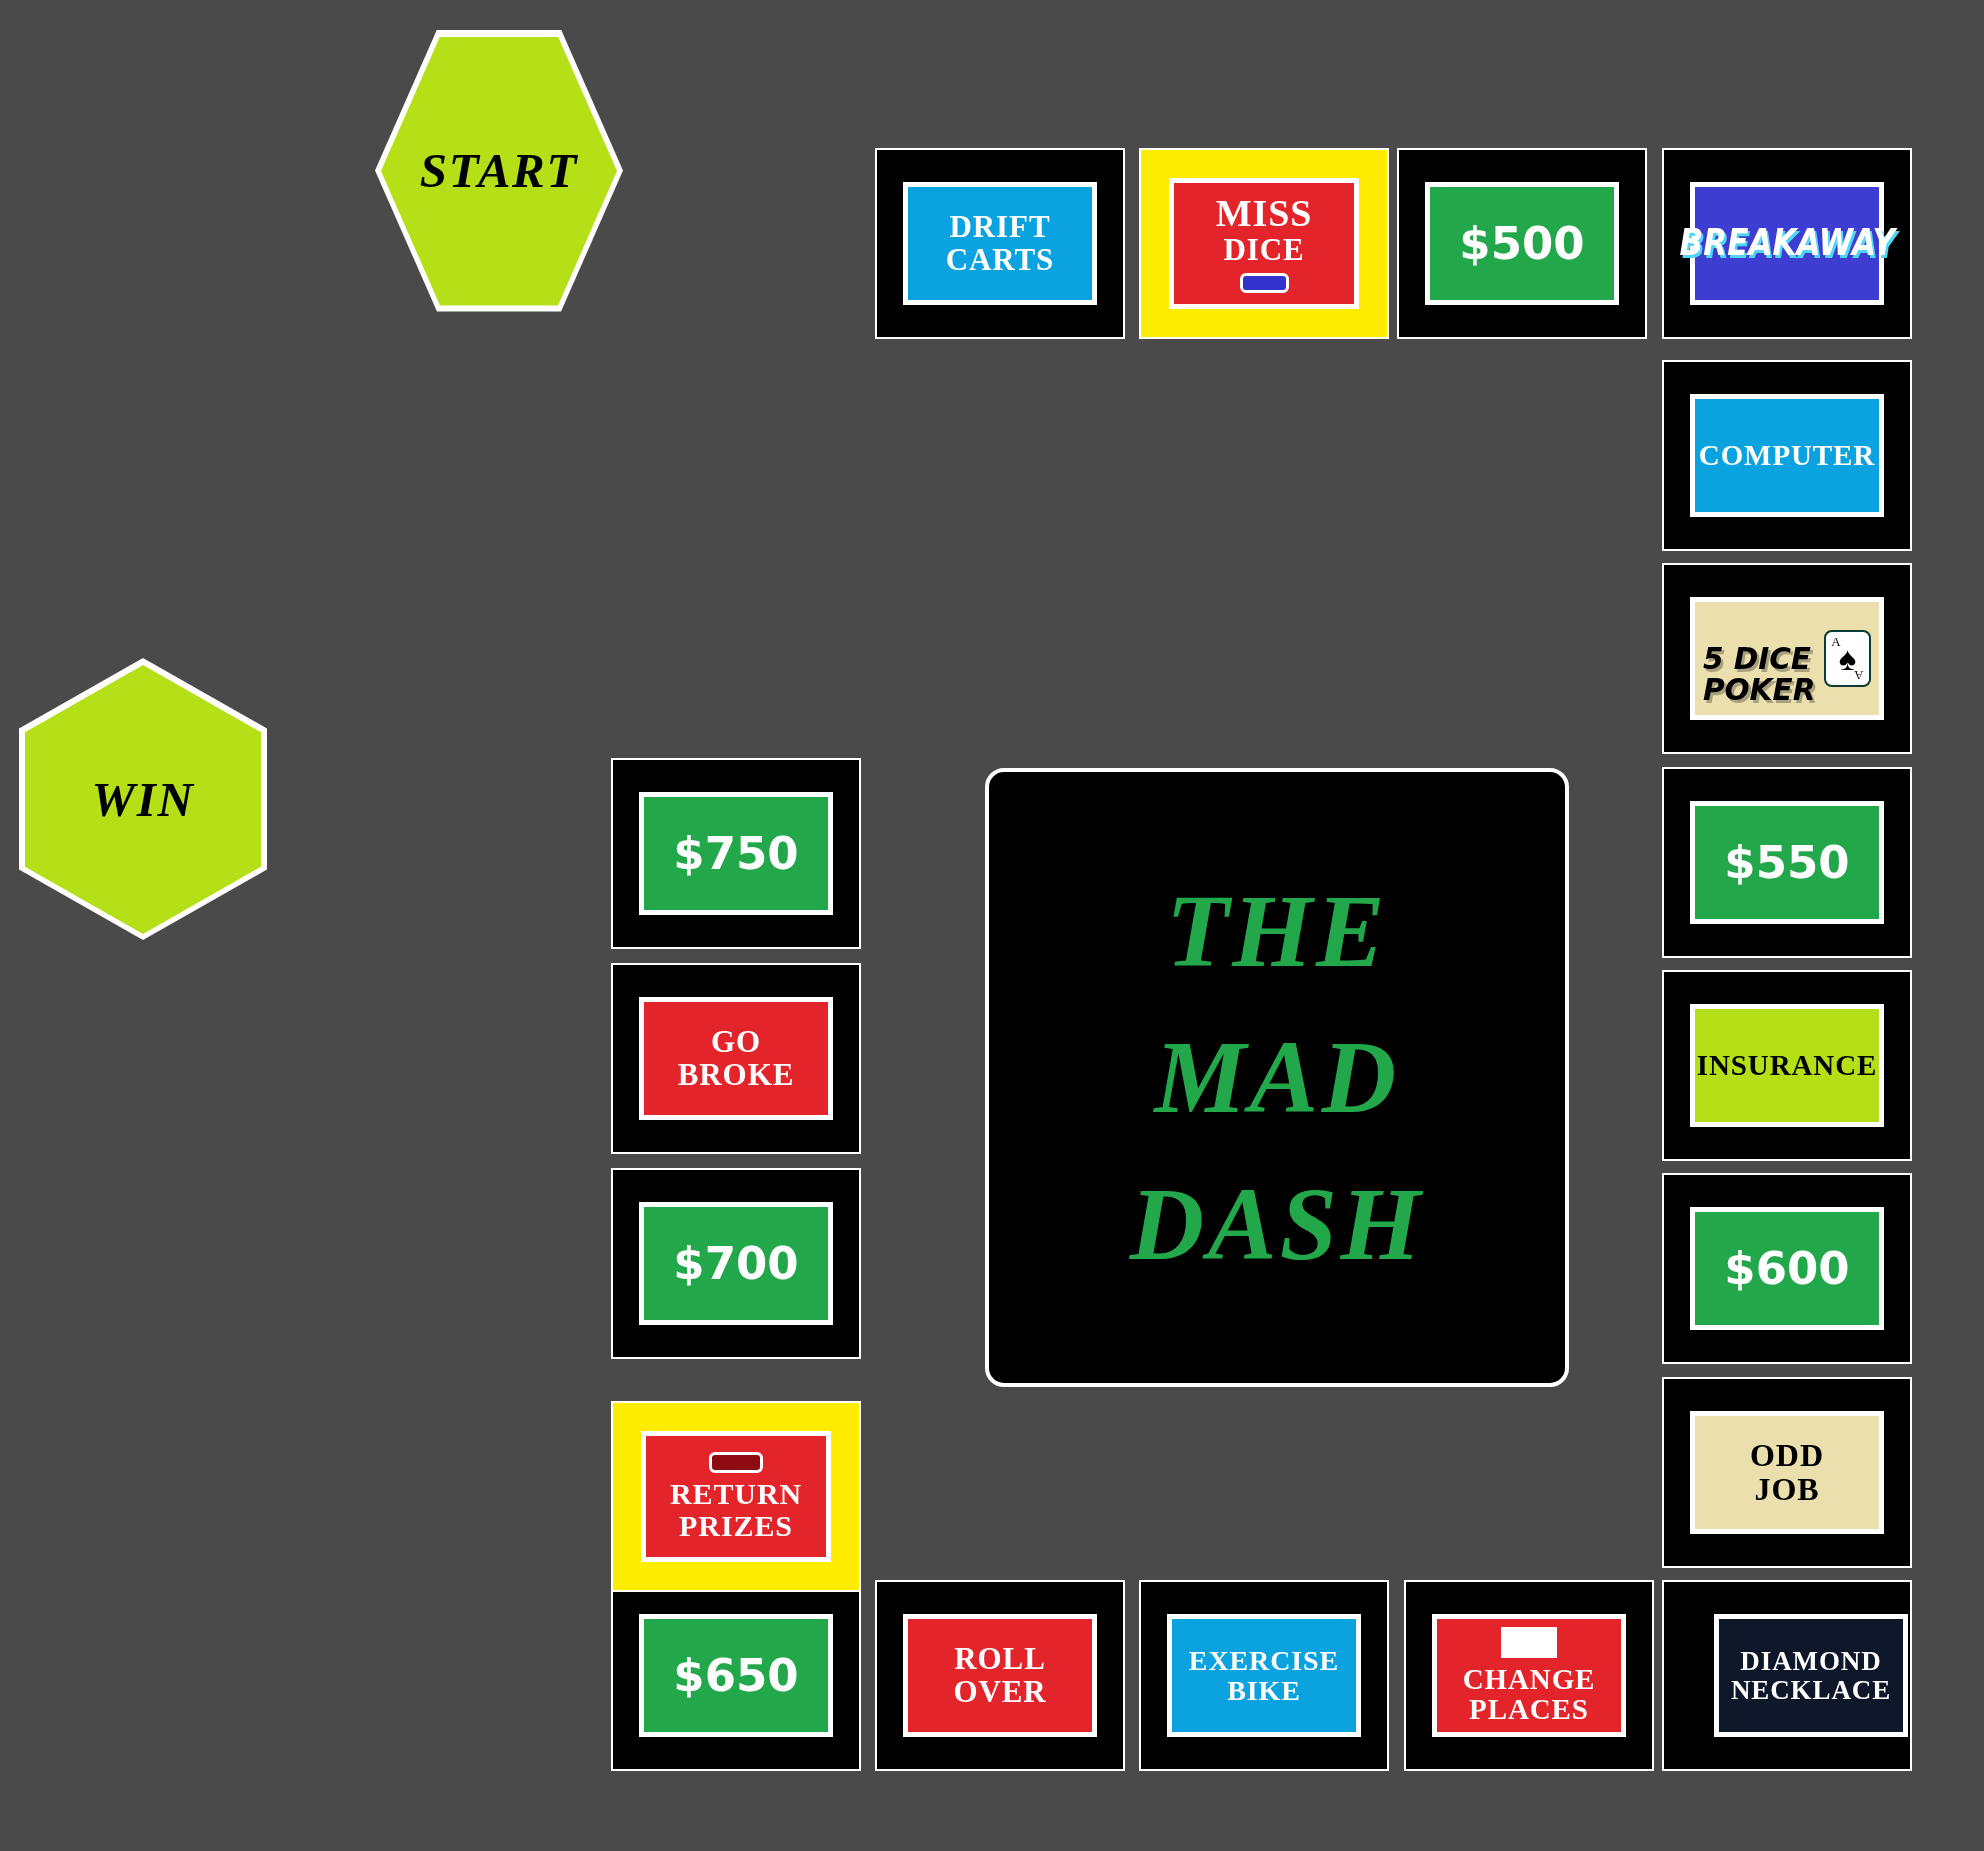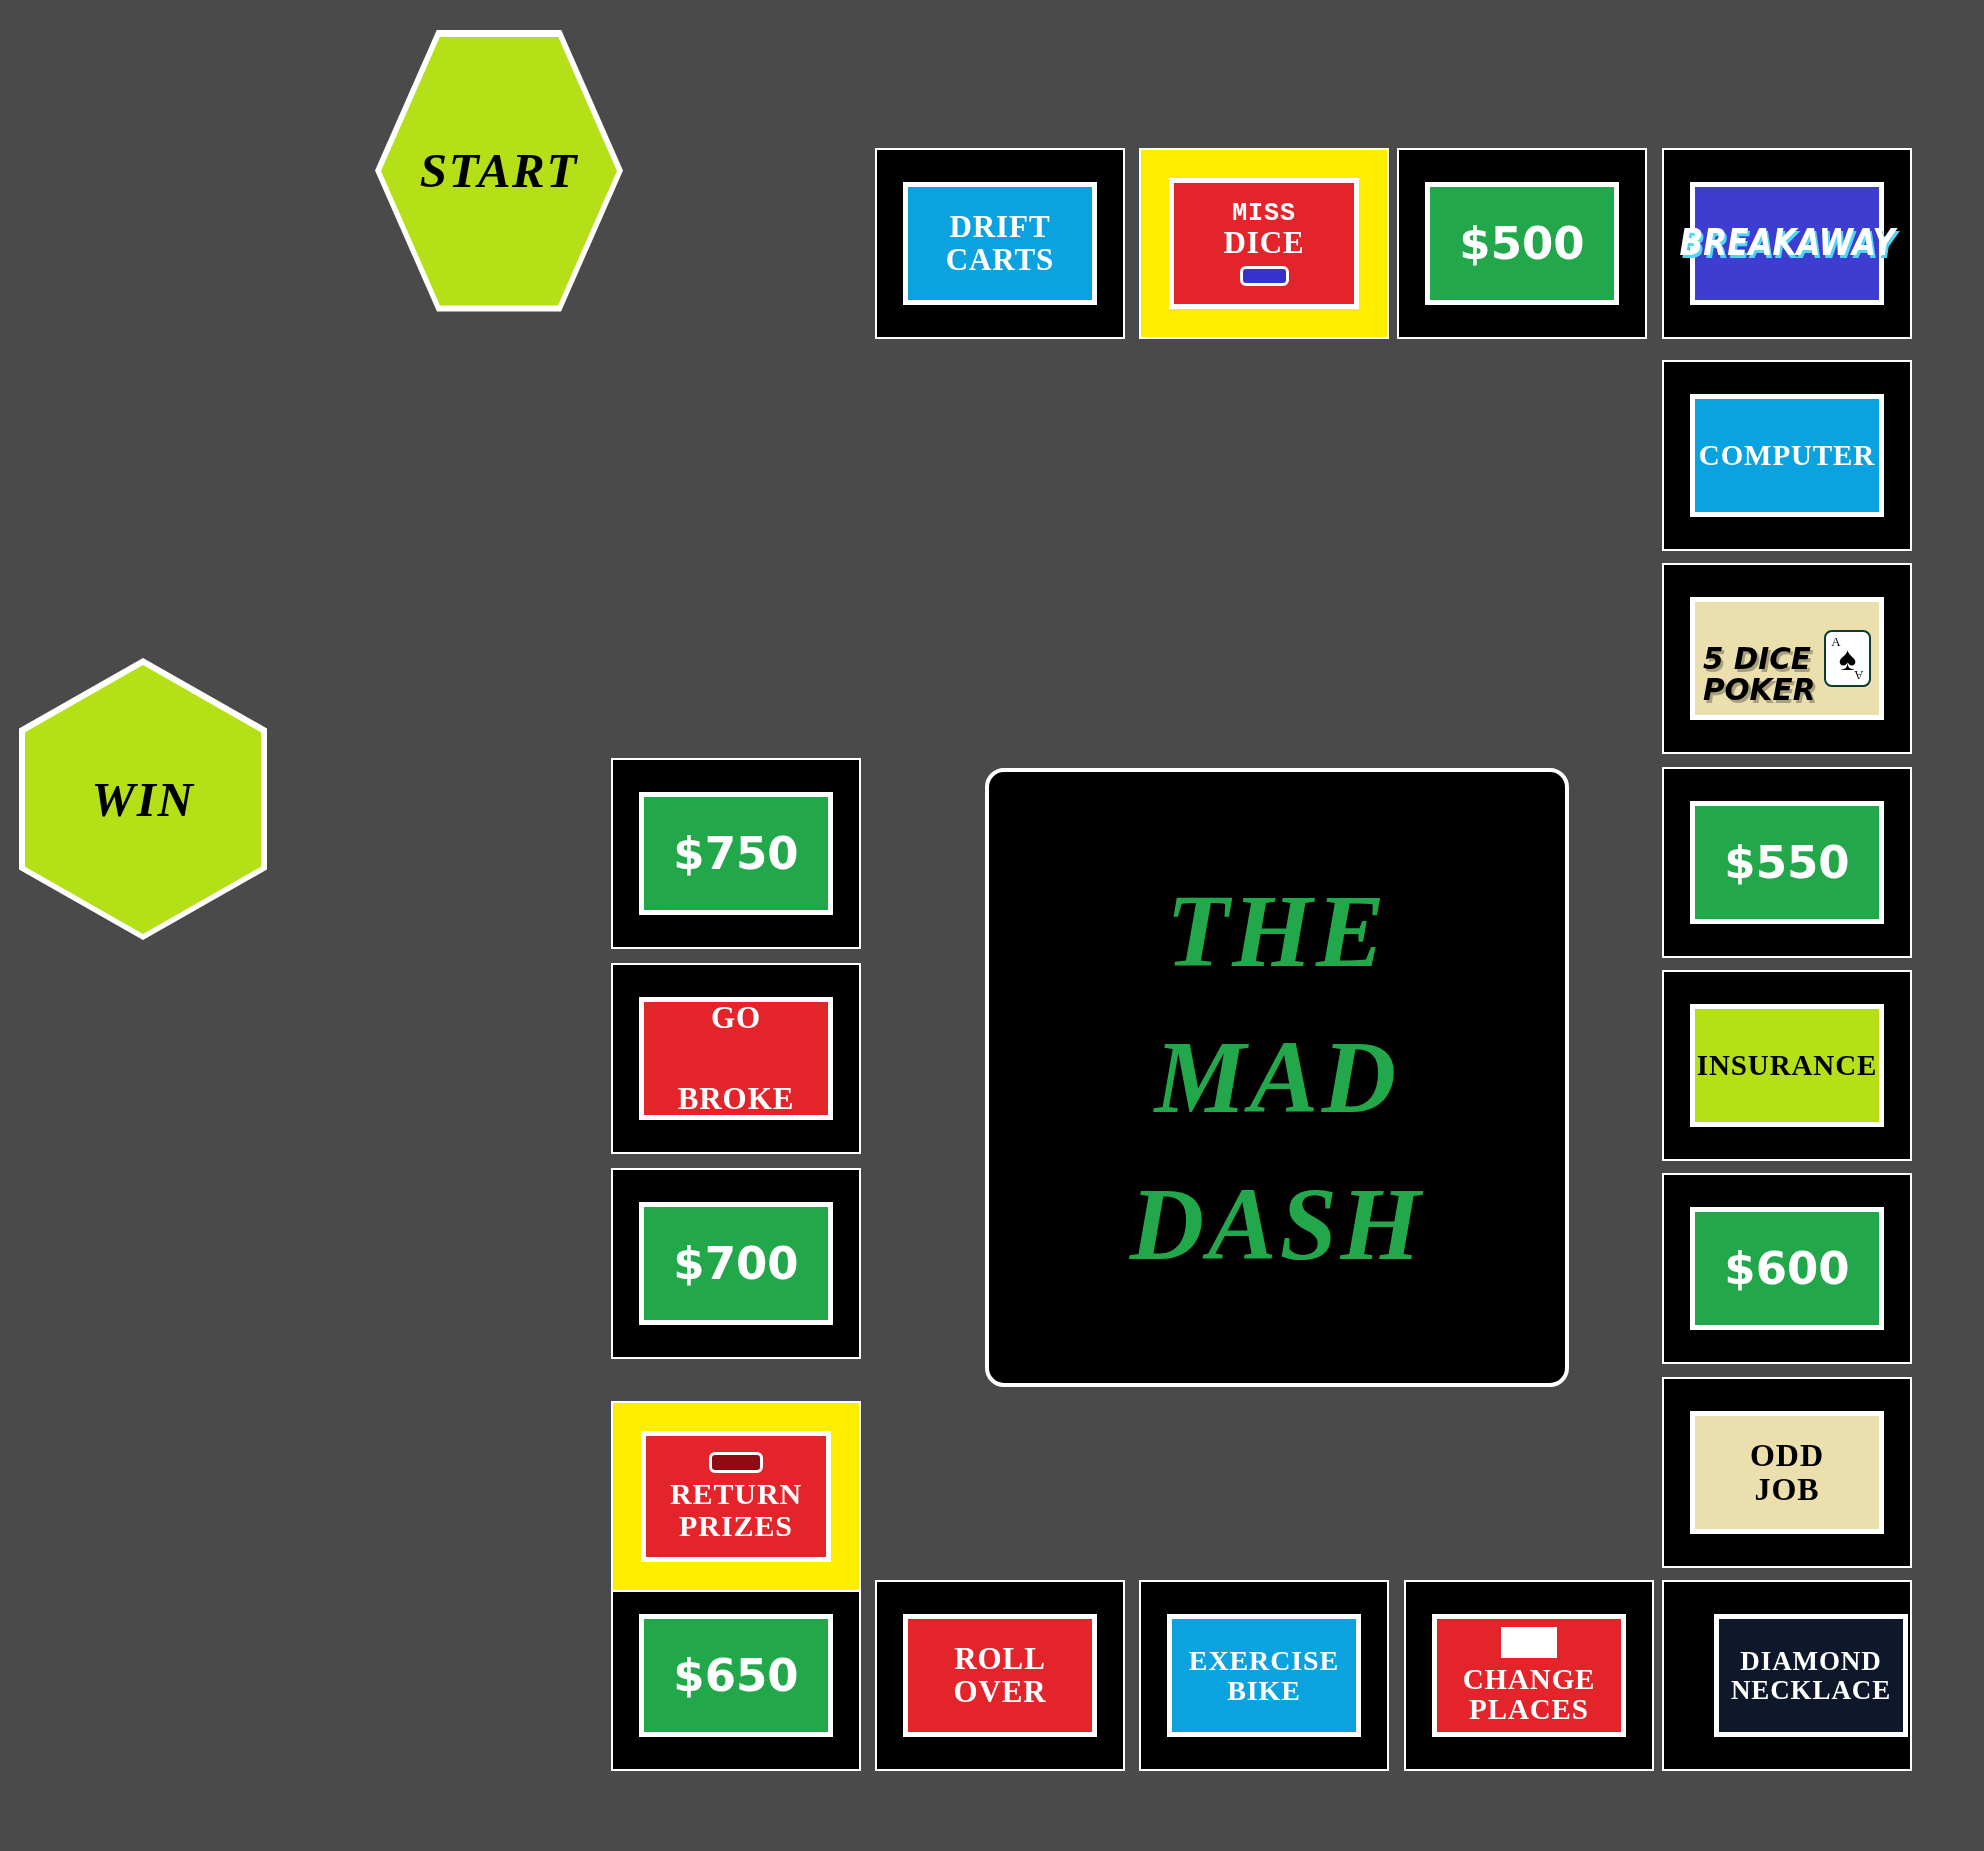--- a/index.html
+++ b/index.html
@@ -201,21 +201,21 @@
 
   <div class="tile" style="left:875px; top:148px; width:250px; height:191px; background:#000000;">
     <div class="tile-inner" style="background:#0aa3e0;">
       <div class="t-serif" style="font-size:31px;">DRIFT</div>
       <div class="t-serif" style="font-size:31px;">CARTS</div>
     </div>
   </div>
 
   <div class="tile frame-yellow" style="left:1139px; top:148px; width:250px; height:191px;">
     <div class="tile-inner" style="background:#e3242b;">
-      <div class="t-serif" style="font-size:25px;font-family:Liberation Mono, monospace;">MISS</div>
+      <div class="t-serif" style="font-size:38px;">MISS</div>
       <div class="t-serif" style="font-size:31px;">DICE</div>
       <div class="chip chip-blue" style="width:49px; height:20px; margin-top:7px;"></div>
     </div>
   </div>
 
   <div class="tile" style="left:1397px; top:148px; width:250px; height:191px;">
     <div class="tile-inner" style="background:#22a84b;">
       <div class="t-money" style="font-size:45px;">$500</div>
     </div>
   </div>
@@ -307,21 +307,21 @@
   </div>
 
 
   <div class="tile" style="left:611px; top:758px; width:250px; height:191px;">
     <div class="tile-inner" style="background:#22a84b;">
       <div class="t-money" style="font-size:45px;">$750</div>
     </div>
   </div>
 
   <div class="tile" style="left:611px; top:963px; width:250px; height:191px;">
-    <div class="tile-inner" style="background:#e3242b;justify-content:space-between;">
+    <div class="tile-inner" style="background:#e3242b;">
       <div class="t-serif" style="font-size:31px;">GO</div>
       <div class="t-serif" style="font-size:31px;">BROKE</div>
     </div>
   </div>
 
   <div class="tile" style="left:611px; top:1168px; width:250px; height:191px;">
     <div class="tile-inner" style="background:#22a84b;">
       <div class="t-money" style="font-size:45px;">$700</div>
     </div>
   </div>

